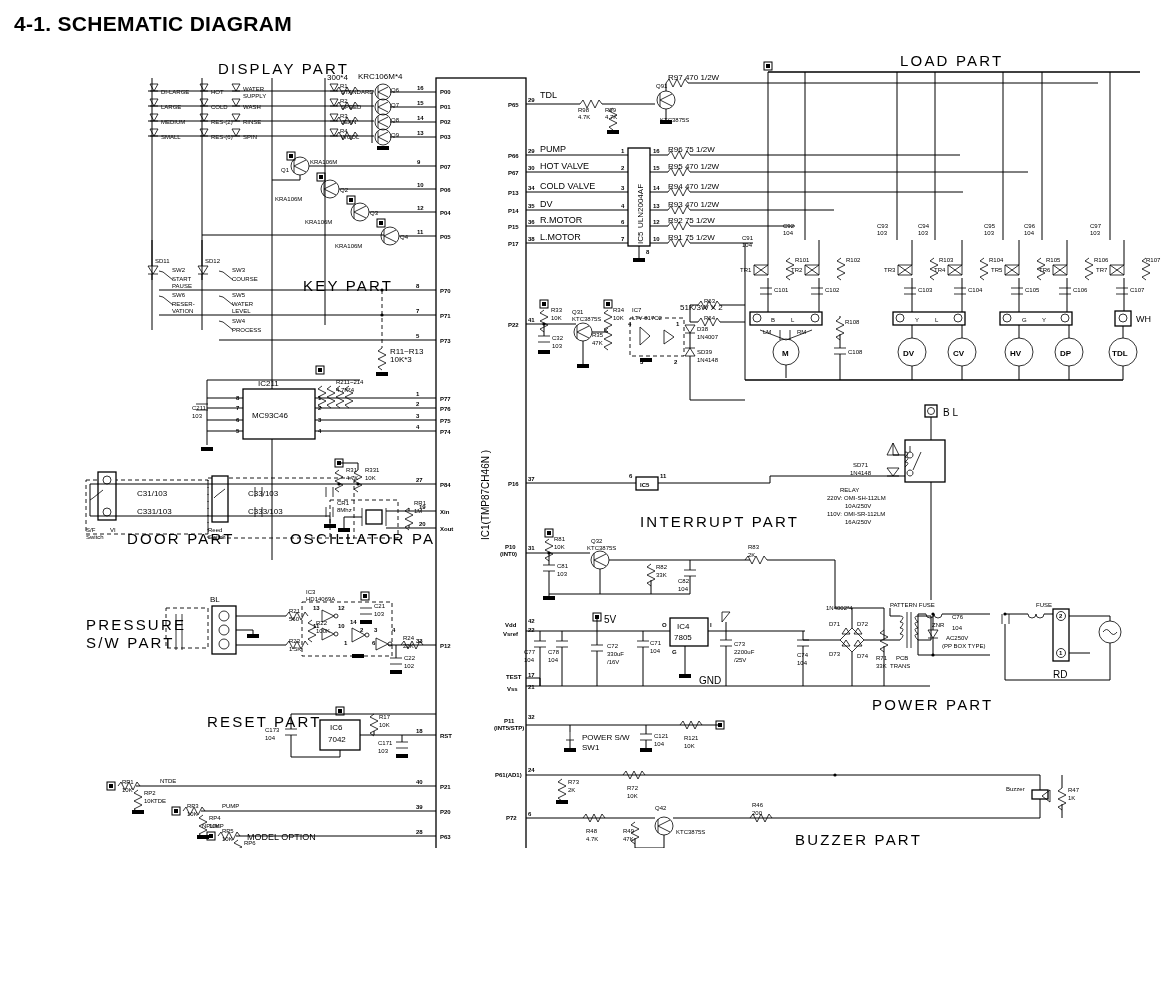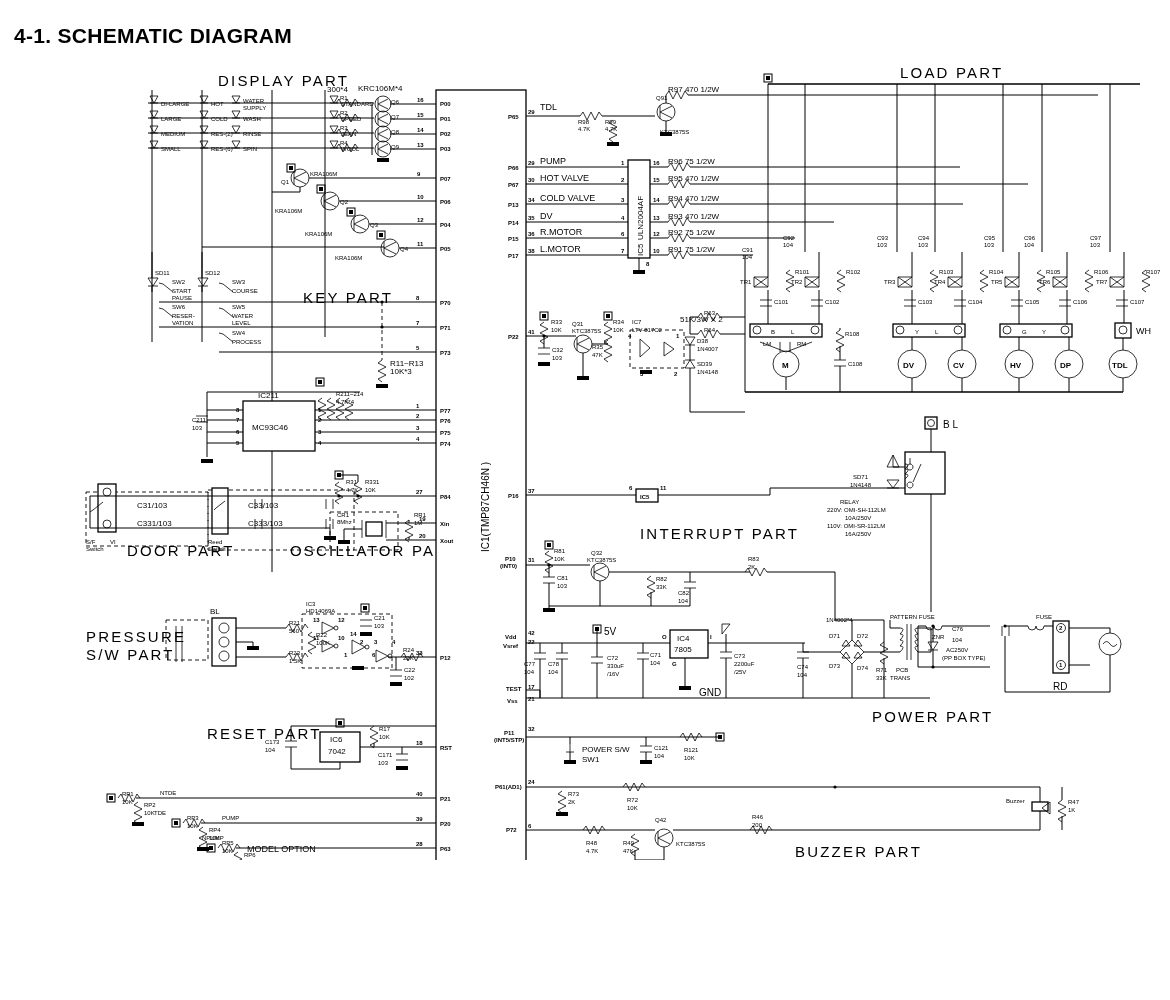--- a/index.html
+++ b/index.html
@@ -1,17 +1,17 @@
 <!DOCTYPE html>
 <html><head>
 <meta charset="utf-8">
 <style>
   html,body{margin:0;padding:0;background:#ffffff;}
   body{width:1170px;height:1000px;position:relative;font-family:"Liberation Sans",sans-serif;color:#000;}
-  #stage{position:relative;width:1170px;height:848px;overflow:hidden;margin-top:12px;}
+  #stage{position:relative;width:1170px;height:848px;overflow:hidden;}
   #title{position:absolute;left:14px;top:12px;font-size:21px;font-weight:bold;letter-spacing:.3px;}
   svg{position:absolute;left:0;top:0;width:1170px;height:1000px;}
   text{font-family:"Liberation Sans",sans-serif;fill:#000;}
   .sect{font-size:15px;letter-spacing:2.2px;}
   .lbl8{font-size:8px;}
   .lbl9{font-size:9px;}
   .lbl10{font-size:10px;}
   .lbl6{font-size:6px;}
   .b{font-weight:bold;}
   .wire{stroke:#000;stroke-width:1;fill:none;}

